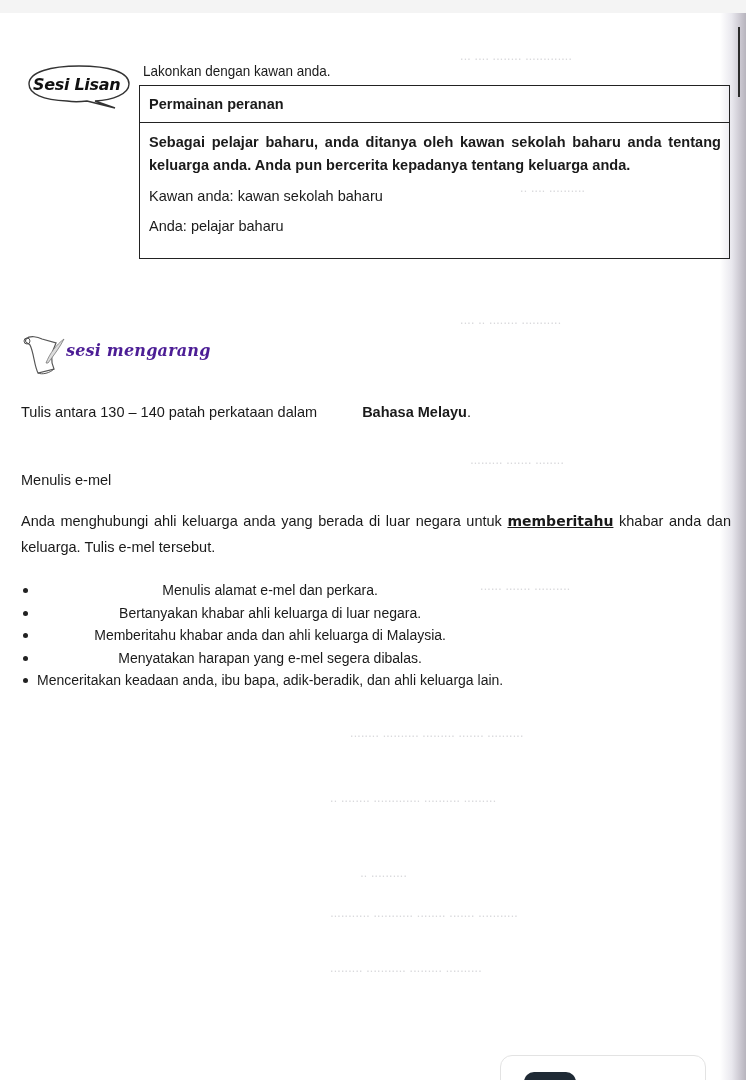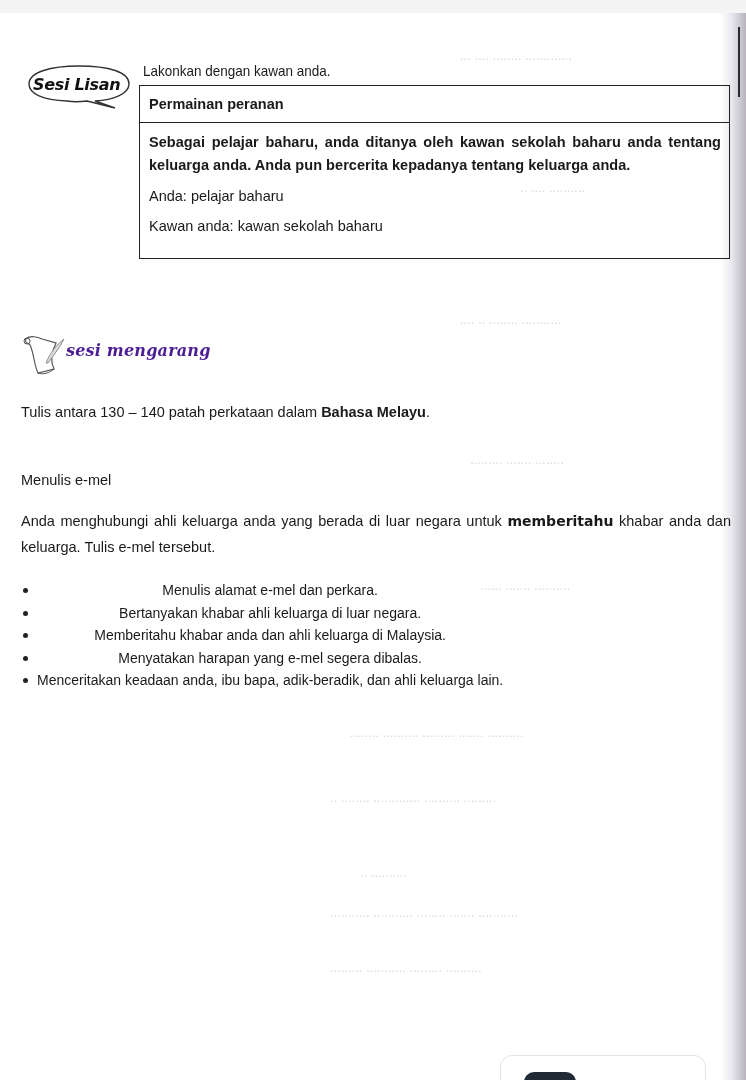--- a/index.html
+++ b/index.html
@@ -35,25 +35,25 @@
   .role-desc { font-weight: bold; line-height: 23px; text-align: justify; letter-spacing: 0.05px; }
   .role-line { margin-top: 9px; line-height: 20px; }
   .role-line + .role-line { margin-top: 10px; }
 
   .scroll-icon { position: absolute; left: 20px; top: 333px; }
   .mengarang {
     position: absolute; left: 66px; top: 341px; font-family: "DejaVu Serif", serif; font-style: italic;
     font-weight: bold; font-size: 16px; color: #4c1d95; letter-spacing: 0.2px;
   }
   .p { position: absolute; left: 21px; font-size: 14.5px; white-space: nowrap; }
-  .p b { font-weight: bold; }
+  .p b { font-weight: bold; margin-left: 41px; }
   .task { top: 404px; }
   .sub { top: 472px; font-weight: normal; }
   .scenario { top: 508px; width: 710px; white-space: normal; line-height: 26px; text-align: justify; text-align-last: left; }
-  .scenario .strong { font-weight: bold; font-family: "DejaVu Sans", sans-serif; font-size: 14px; }
+  .scenario .strong { font-weight: bold; font-family: "DejaVu Sans", sans-serif; font-size: 14px; text-decoration: underline; }
 
   .bullets { position: absolute; left: 21px; top: 579px; margin: 0; padding: 0; list-style: none; font-size: 14px; text-align: center; }
   .bullets li { height: 22.5px; line-height: 22.5px; position: relative; padding-left: 16px; white-space: nowrap; }
   .bullets li::before { content: ""; position: absolute; left: 2px; top: 9px; width: 5px; height: 5px; border-radius: 50%; background: #222; }
 
   .overlay-card {
     position: absolute; left: 500px; top: 1055px; width: 204px; height: 40px;
     border: 1px solid #e3e3e3; border-radius: 12px; background: #fff;
   }
   .overlay-btn { position: absolute; left: 524px; top: 1072px; width: 52px; height: 20px; border-radius: 10px; background: #1f2a35; }
@@ -84,22 +84,22 @@
     <path d="M8,22 C8,10 30,4 58,4 C88,4 108,10 108,22 C108,32 92,38 74,39 L94,46 L66,39 C58,40 52,40 46,39 C22,38 8,32 8,22 Z" fill="#fff" stroke="#333" stroke-width="1.4"></path>
   </svg>
   <span class="bubble-label">Sesi Lisan</span>
 </div>
 <div class="instr">Lakonkan dengan kawan anda.</div>
 
 <div class="role-box">
   <div class="role-head">Permainan peranan</div>
   <div class="role-body">
     <div class="role-desc">Sebagai pelajar baharu, anda ditanya oleh kawan sekolah baharu anda tentang keluarga anda. Anda pun bercerita kepadanya tentang keluarga anda.</div>
+    <div class="role-line">Kawan anda: kawan sekolah baharu</div>
     <div class="role-line">Anda: pelajar baharu</div>
-    <div class="role-line">Kawan anda: kawan sekolah baharu</div>
   </div>
 </div>
 
 <svg class="scroll-icon" width="50" height="42" viewBox="0 0 50 42">
   <path d="M6,6 C10,2 18,4 22,6 L36,10 C32,18 30,28 34,36 L18,40 C14,32 14,20 10,12 C8,10 4,10 6,6 Z" fill="#fff" stroke="#555" stroke-width="1.2"></path>
   <circle cx="7" cy="8" r="3" fill="none" stroke="#555" stroke-width="1"></circle>
   <path d="M18,40 C22,42 30,40 34,36" fill="none" stroke="#555" stroke-width="1"></path>
   <path d="M26,30 C30,20 36,12 44,6 C40,14 34,22 28,30 Z" fill="#ddd" stroke="#777" stroke-width="0.8"></path>
 </svg>
 <div class="mengarang">sesi mengarang</div>

